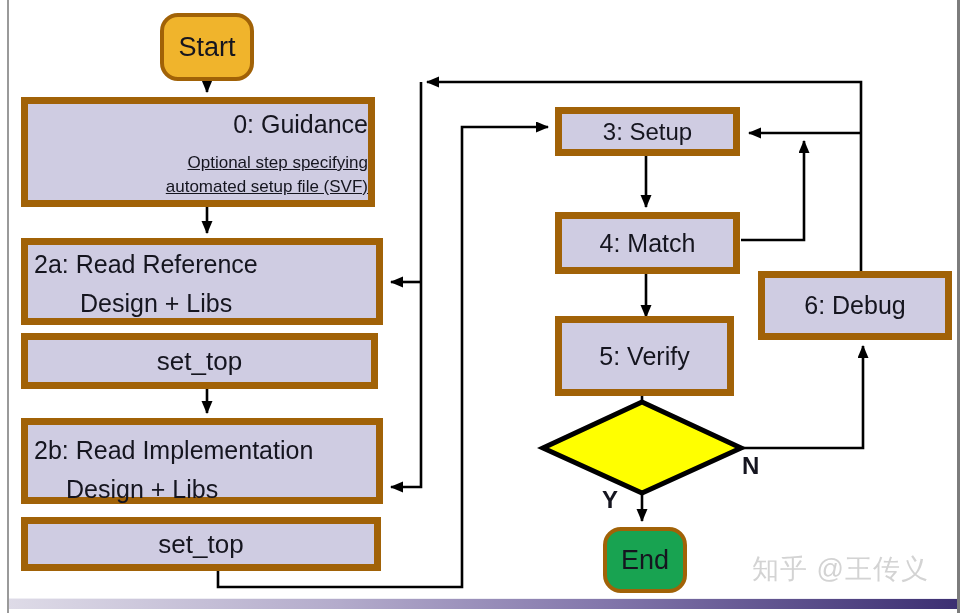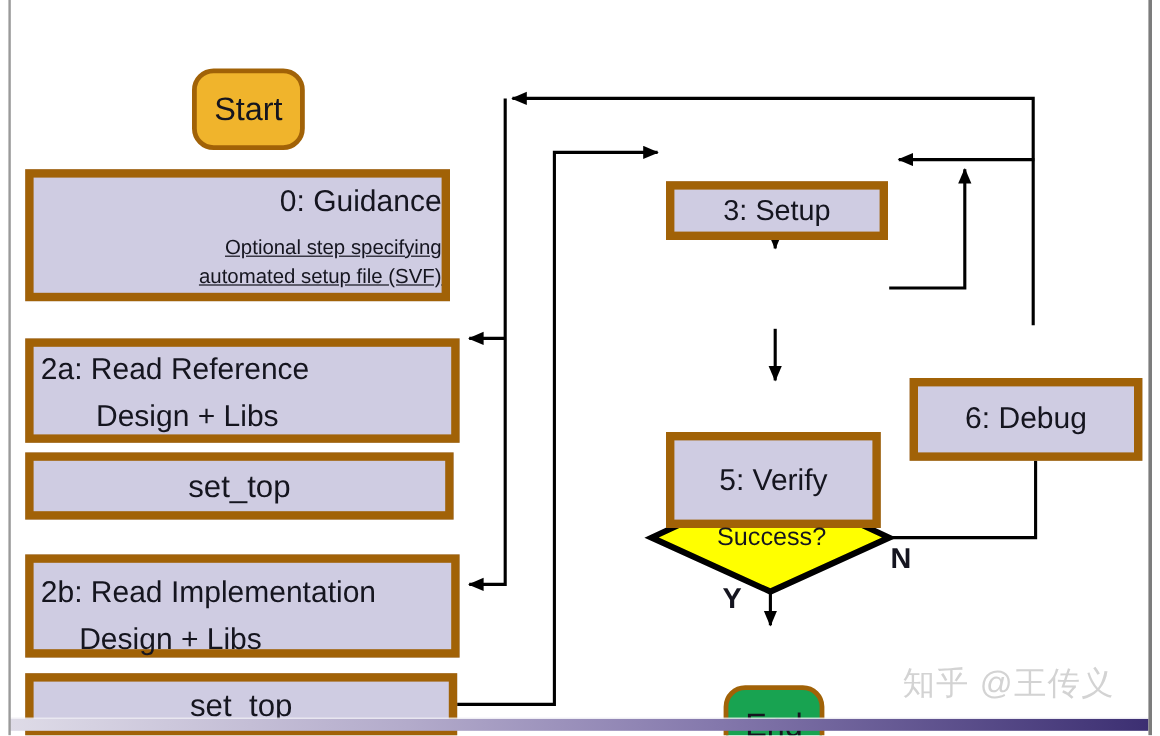--- a/index.html
+++ b/index.html
@@ -14,21 +14,21 @@
   
   .page-border-left{position:absolute;left:7px;top:0;width:2px;height:613px;background:#9a9a9a;}
   .page-border-right{position:absolute;left:957px;top:0;width:3px;height:613px;background:#7c7c7c;}
   
   .bottom-bar{
     position:absolute;left:8px;top:598px;width:949px;height:10px;
     background:linear-gradient(to right,var(--bar-left,#DEDBE7) 0%,#B3ABCB 35%,var(--bar-mid,#8478AC) 62%,var(--bar-right,#3C2F72) 100%);
     border-top:1px solid #efeef4;
   }
   
-  .node{position:absolute;box-sizing:border-box;border:7px solid #a16207;background:var(--process-fill,#CFCCE2);margin-top:44px;}
+  .node{position:absolute;box-sizing:border-box;border:7px solid #a16207;background:var(--process-fill,#CFCCE2);}
   .centered{display:flex;align-items:center;justify-content:center;}
   
   .terminal{border-width:4px;border-radius:18px;font-size:27px;}
   #start-node{left:160px;top:13px;width:94px;height:68px;background:var(--start-fill,#F0B42C);}
   #end-node{left:603px;top:527px;width:84px;height:66px;background:var(--end-fill,#18A351);}
   
   #guidance-box{left:21px;top:97px;width:354px;height:110px;padding:6px 0 0 16px;text-align:right;}
   #guidance-box .title{font-size:25px;}
   #guidance-box .desc{font-size:17px;line-height:24px;margin-left:36px;margin-top:12px;text-decoration:underline;}
   #read-reference-box{left:21px;top:238px;width:362px;height:87px;padding-top:0;}
@@ -111,30 +111,32 @@
   </div>
 
   <div class="node centered" id="set-top-box-2">
     <span>set_top</span>
   </div>
 
   <div class="node centered" id="setup-box">
     <span>3: Setup</span>
   </div>
 
+  <div class="node centered" id="match-box">
+    <span>4: Match</span>
+  </div>
 
   <div class="node centered" id="verify-box">
     <span>5: Verify</span>
   </div>
 
   <div class="node centered" id="debug-box">
     <span>6: Debug</span>
   </div>
 
-  <div id="decision-label">Success?</div>
 
   <div class="edge-label" id="yes-label">Y</div>
   <div class="edge-label" id="no-label">N</div>
 
   <div class="node terminal centered" id="end-node">
     <span>End</span>
   </div>
 
   <div id="watermark">知乎 @王传义</div>
   <div class="bottom-bar"></div>

